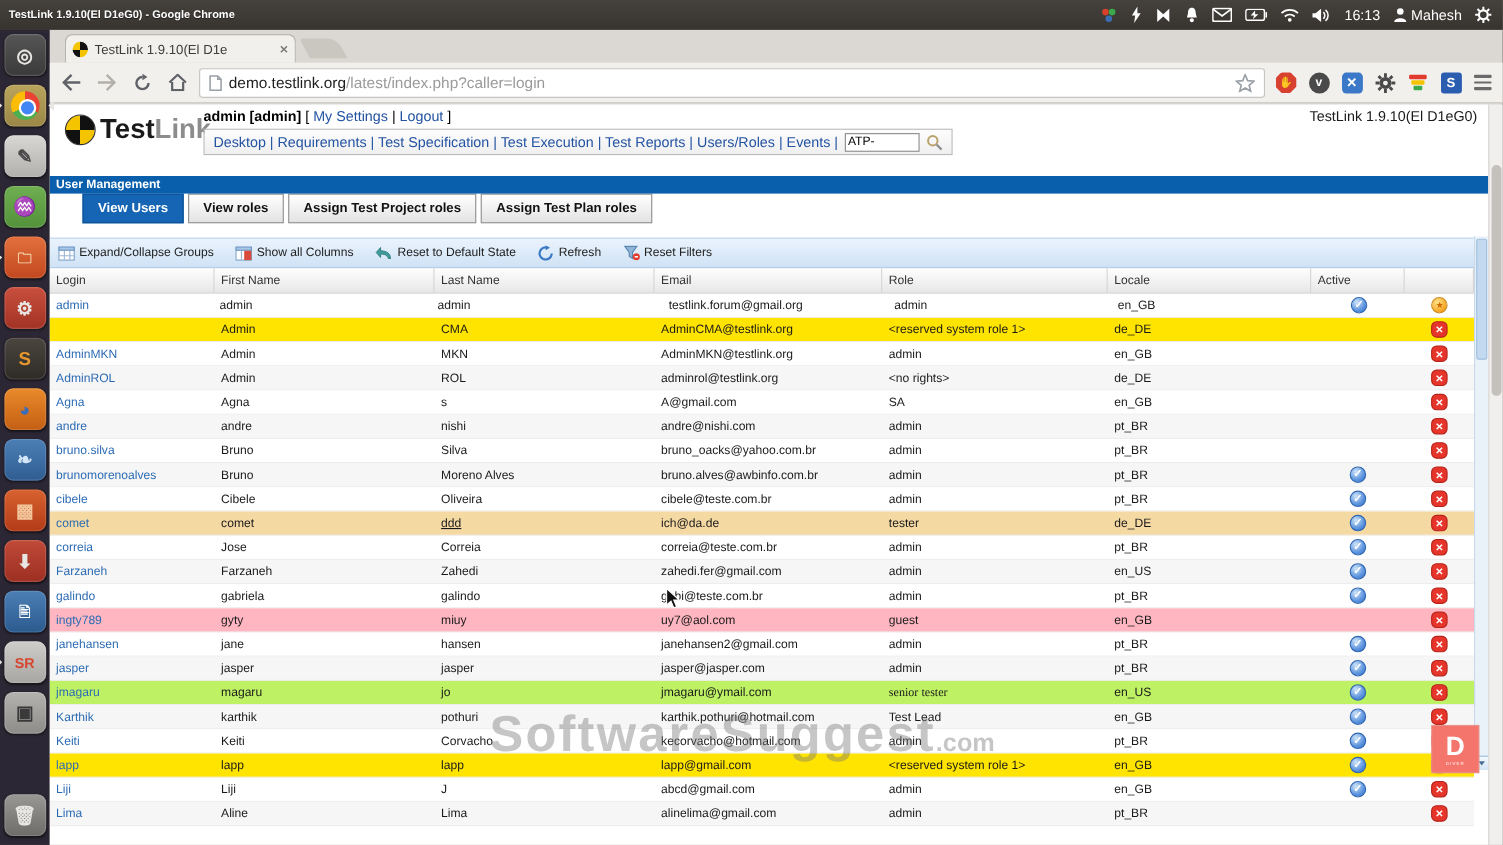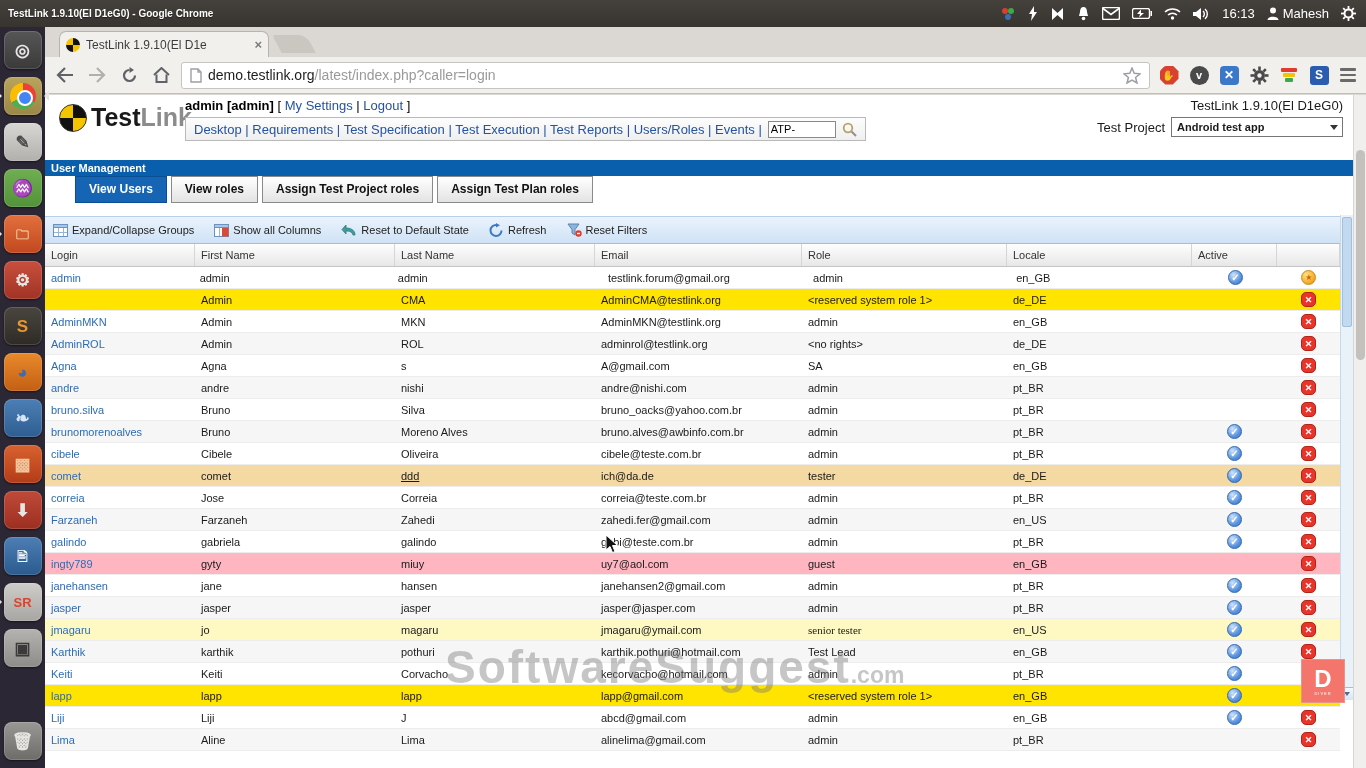--- a/index.html
+++ b/index.html
@@ -89,21 +89,21 @@
 
   
   #grid-head { display:flex; height:23px; background:linear-gradient(#fefefe,#e7e7e7); border-bottom:1px solid #c5c5c5; width:1295px; }
   .hcell { font-size:11px; color:#333; line-height:22px; padding-left:6px; border-right:1px solid #d5d5d5; overflow:hidden; white-space:nowrap; }
   #grid-body { width:1295px; }
   .grow { display:flex; height:22px; border-bottom:1px solid #ededed; background:#fff; }
   .grow.alt { background:#f6f6f6; }
   .grow.hl-yellow { background:#ffe400; }
   .grow.hl-orange { background:#f5d9a3; }
   .grow.hl-pink { background:#ffb6c1; }
-  .grow.hl-paleyellow { background:#fef9c3; }
+  .grow.hl-paleyellow { background:#bef264; }
   .gcell { font-size:11px; color:#1a1a1a; line-height:22px; padding-left:6px; overflow:hidden; white-space:nowrap; }
   .gcell.login a { color:#2d6cb4; text-decoration:none; }
   .gcell.center { display:flex; align-items:center; justify-content:center; padding-left:0; }
   .icon-check { width:15px; height:15px; border-radius:50%; background:radial-gradient(circle at 35% 30%, #cfe4f9, #5b93de 60%, #3372c8); border:1px solid #2f66b0; color:#fff; font-size:10px; font-weight:bold; display:flex; align-items:center; justify-content:center; }
   .icon-del { width:15px; height:15px; border-radius:5px; background:#e6352b; border:1px solid #b52218; color:#fff; font-size:9px; font-weight:bold; display:flex; align-items:center; justify-content:center; }
   .icon-lock { width:15px; height:15px; border-radius:50%; background:radial-gradient(circle at 35% 30%, #ffe18a, #f5a623 70%, #d98200); border:1px solid #c98a1d; color:#c96a00; font-size:8px; display:flex; align-items:center; justify-content:center; }
 
   
   #table-scroll { position:absolute; left:1295px; top:188px; width:13px; height:485px; background:#e9f1f9; border-left:1px solid #c9d9e9; }
   #table-scroll .thumb { position:absolute; left:1px; top:2px; width:10px; height:110px; background:#c3d9ef; border:1px solid #9fc0de; border-radius:2px; }
@@ -359,24 +359,20 @@
       </div>
       <div id="tl-version">TestLink 1.9.10(El D1eG0)</div>
       <div id="nav-bar">
         <span id="nav-links"><a href="#">Desktop</a><span class="sep"> | </span><a href="#">Requirements</a><span class="sep"> | </span><a href="#">Test Specification</a><span class="sep"> | </span><a href="#">Test Execution</a><span class="sep"> | </span><a href="#">Test Reports</a><span class="sep"> | </span><a href="#">Users/Roles</a><span class="sep"> | </span><a href="#">Events</a><span class="sep"> | </span></span>
         <input id="nav-search" value="ATP-" style="">
         <svg width="15" height="15">
             <circle cx="6" cy="6" r="4.3" fill="none" stroke="#b8a269" stroke-width="1.8"></circle>
             <line x1="9.5" y1="9.5" x2="14" y2="14" stroke="#8f8f8f" stroke-width="2"></line>
           </svg>
       </div>
-      <div id="project-box">
-        <span>Test Project</span>
-        <span id="project-select"><span>Android test app</span><span class="arrow"></span></span>
-      </div>
     </div>
 
     <div id="um-titlebar">User Management</div>
     <div id="um-tabs">
         <div class="um-tab active">View Users</div>
         <div class="um-tab">View roles</div>
         <div class="um-tab">Assign Test Project roles</div>
         <div class="um-tab">Assign Test Plan roles</div>
       </div>
     <div id="grid-toolbar">
@@ -647,22 +643,22 @@
           <div class="gcell locale" style="width: 185px;">pt_BR</div>
           <div class="gcell center" style="width: 85px;">
             <span class="icon-check">✓</span>
           </div>
           <div class="gcell center" style="width: 63px;">
             <span class="icon-del">✕</span>
           </div>
         </div>
         <div class="grow hl-paleyellow">
           <div class="gcell login" style="width: 150px;"><a href="#">jmagaru</a></div>
+          <div class="gcell last" style="width: 200px;">magaru</div>
           <div class="gcell first" style="width: 200px;">jo</div>
-          <div class="gcell last" style="width: 200px;">magaru</div>
           <div class="gcell email" style="width: 207px;">jmagaru@ymail.com</div>
           <div class="gcell role" style="width: 205px; font-family: Liberation Serif, serif;">senior tester</div>
           <div class="gcell locale" style="width: 185px;">en_US</div>
           <div class="gcell center" style="width: 85px;">
             <span class="icon-check">✓</span>
           </div>
           <div class="gcell center" style="width: 63px;">
             <span class="icon-del">✕</span>
           </div>
         </div>

